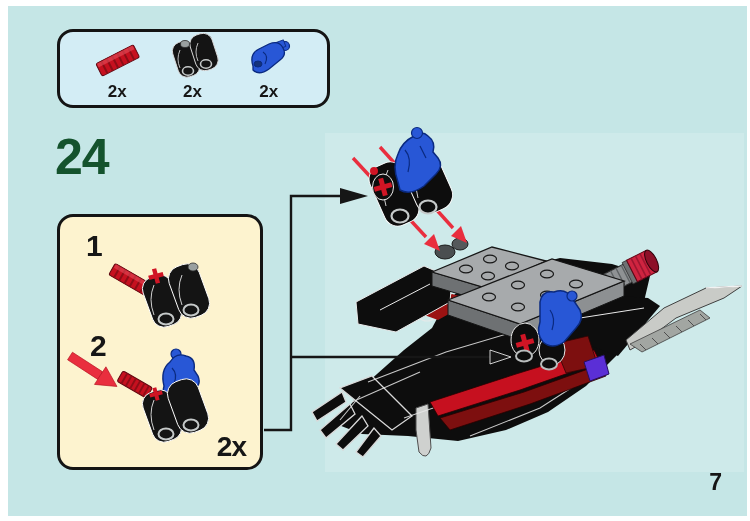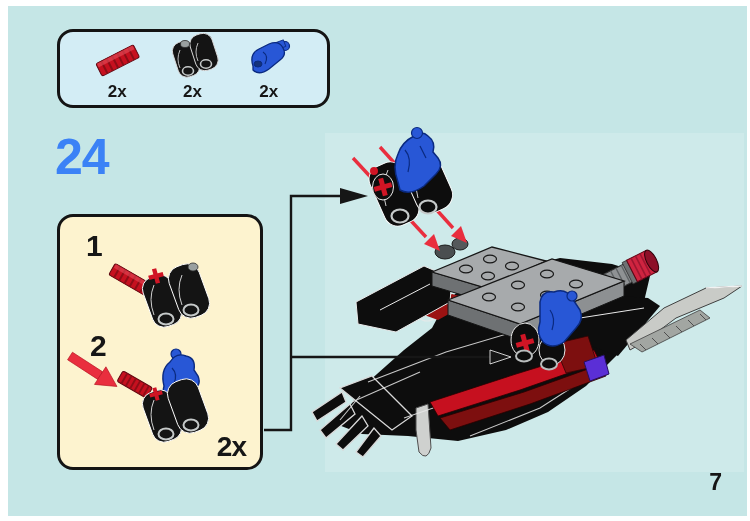--- a/index.html
+++ b/index.html
@@ -14,21 +14,21 @@
     position: absolute; left: 57px; top: 29px; width: 273px; height: 79px;
     background: #d3edf5; border: 3px solid #141414; border-radius: 16px;
     display: flex; justify-content: space-evenly; align-items: flex-end;
     padding: 6px 10px 5px;
   }
   .part-cell { display: flex; flex-direction: column; align-items: center; }
   .part-count { font-size: 17px; font-weight: bold; color: #161616; line-height: 1; margin-top: 1px; }
 
   .step-number {
     position: absolute; left: 55px; top: 132px;
-    font-size: 50px; font-weight: bold; color: #3b82f6; letter-spacing: -1px; line-height: 1;
+    font-size: 50px; font-weight: bold; color: #14532d; letter-spacing: -1px; line-height: 1;
   }
 
   .substep-box {
     position: absolute; left: 57px; top: 214px; width: 206px; height: 256px;
     background: #fdf3cf; border: 3px solid #141414; border-radius: 16px;
   }
   .substep-num { position: absolute; font-size: 30px; font-weight: bold; color: #161616; line-height: 1; }
   .substep-num.n1 { left: 26px; top: 14px; }
   .substep-num.n2 { left: 30px; top: 114px; }
   .substep-art1 { position: absolute; left: 36px; top: 22px; }

